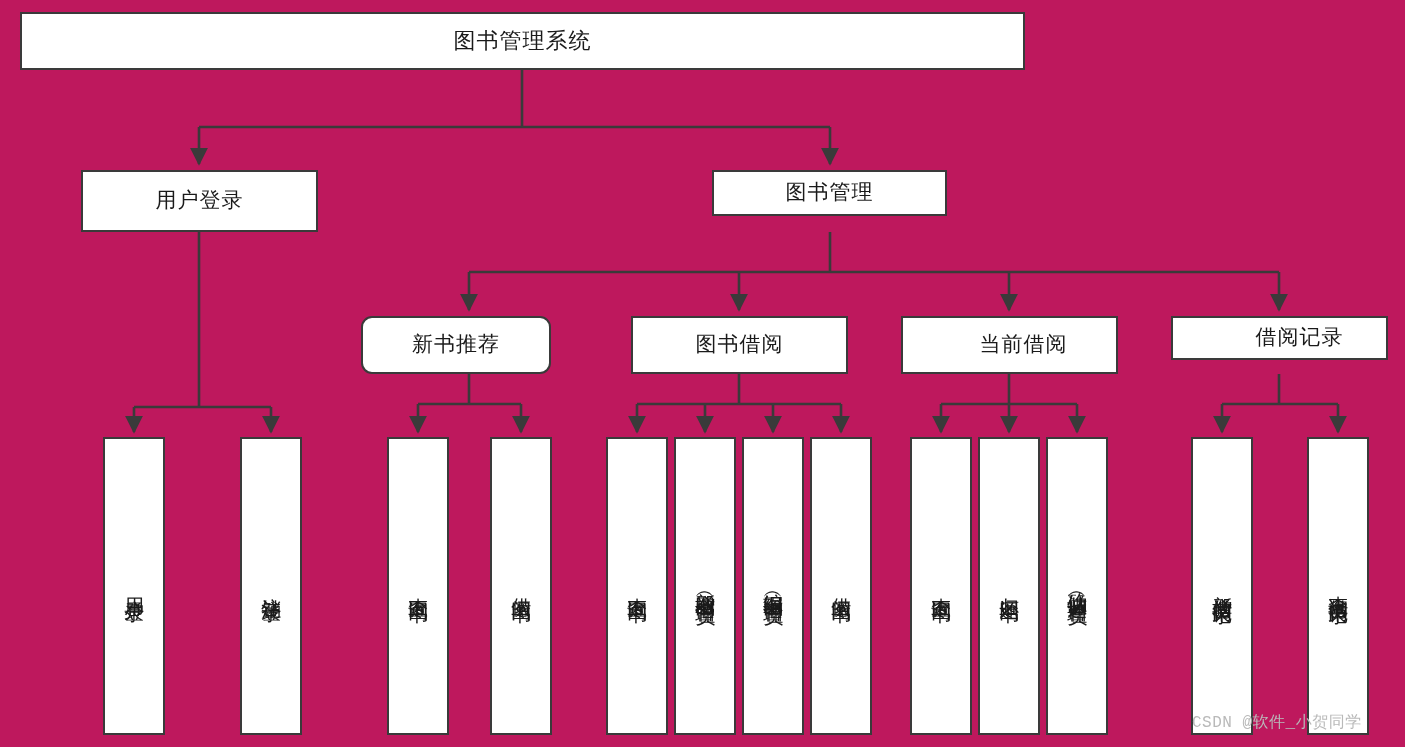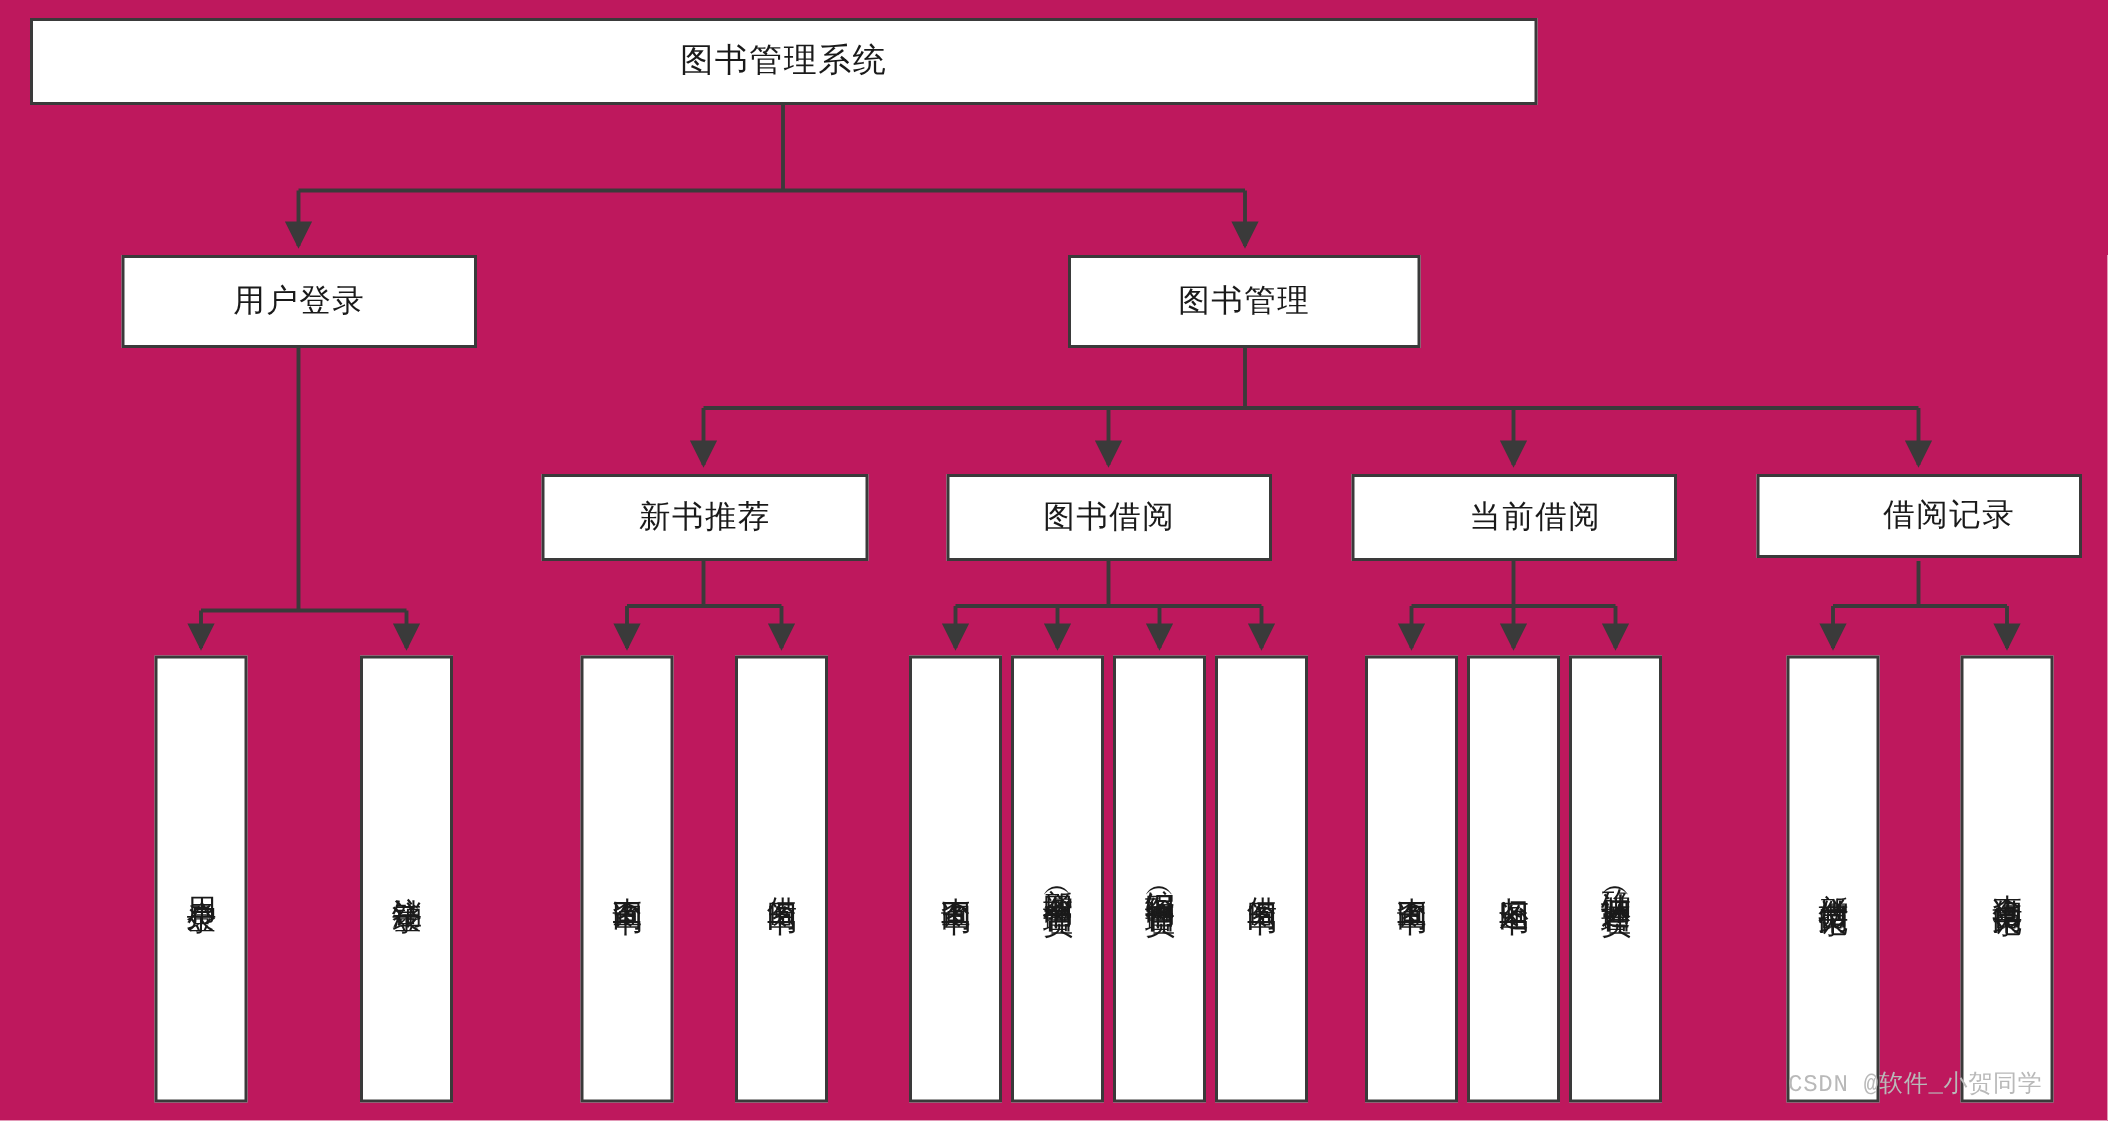--- a/index.html
+++ b/index.html
@@ -120,34 +120,34 @@
     </g>
   </svg>
 
   <div class="node horizontal root" style="left:20px; top:12px; width:1005px; height:58px;">
     <span class="label">图书管理系统</span>
   </div>
 
   <div class="node horizontal" style="left:81px; top:170px; width:237px; height:62px;">
     <span class="label">用户登录</span>
   </div>
-  <div class="node horizontal" style="left:712px; top:170px; width:235px; height:62px;">
+  <div class="node horizontal" style="left:712px; top:170px; width:235px; height:46px;">
     <span class="label">图书管理</span>
   </div>
 
-  <div class="node horizontal" style="left:361px; top:316px; width:218px; height:58px;">
+  <div class="node horizontal" style="left:361px; top:316px; width:190px; height:58px;border-radius:11px;">
     <span class="label">新书推荐</span>
   </div>
   <div class="node horizontal" style="left:631px; top:316px; width:217px; height:58px;">
     <span class="label">图书借阅</span>
   </div>
   <div class="node horizontal" style="left:901px; top:316px; width:217px; height:58px;padding-left:28px;">
     <span class="label">当前借阅</span>
   </div>
-  <div class="node horizontal" style="left:1171px; top:316px; width:217px; height:56px;padding-left:40px;">
+  <div class="node horizontal" style="left:1171px; top:316px; width:217px; height:44px;padding-left:40px;">
     <span class="label">借阅记录</span>
   </div>
 
   <div class="node vertical" style="left:103px; top:437px; width:62px; height:298px;">
     <span class="label">用户登录</span>
   </div>
   <div class="node vertical" style="left:240px; top:437px; width:62px; height:298px;">
     <span class="label">注销登录</span>
   </div>
 

